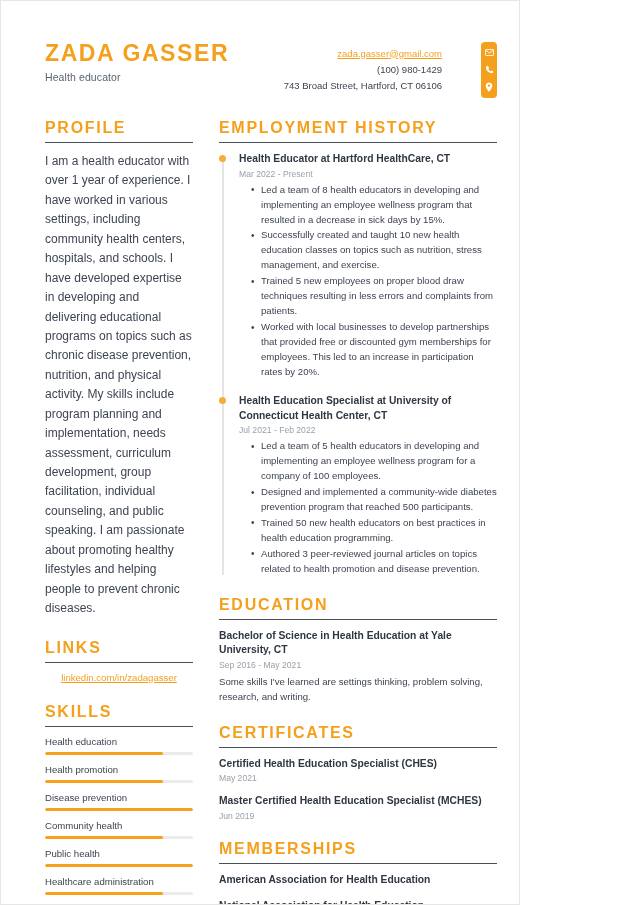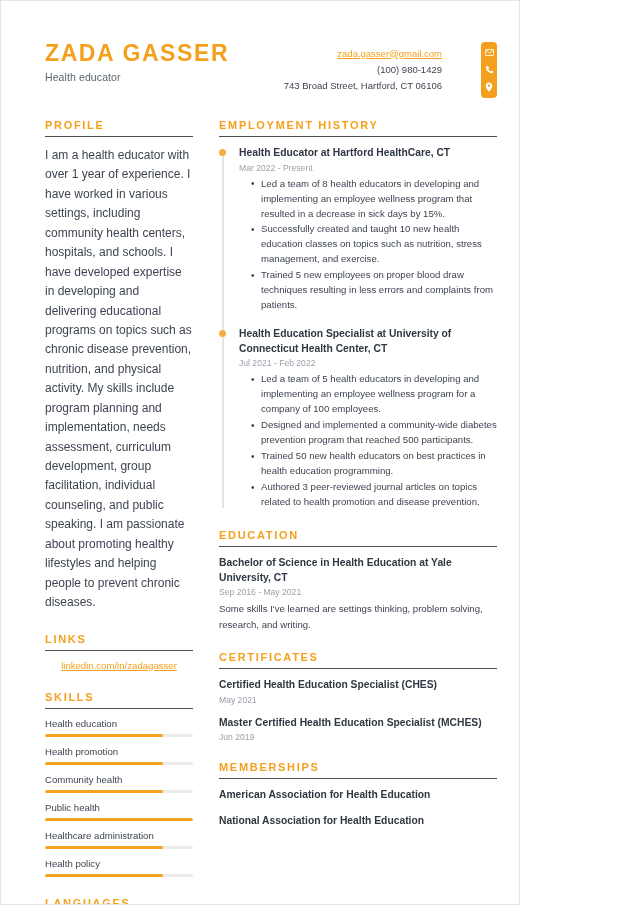--- a/index.html
+++ b/index.html
@@ -102,21 +102,21 @@
 
   .col-right {
     flex: 1;
     padding: 0 22px 0 0;
   }
 
   
   .sec { margin-bottom: 20px; }
 
   .sec-title {
-    font-size: 11px;
+    font-size: 16px;
     font-weight: bold;
     letter-spacing: 1.7px;
     color: #F5A01D;
     padding-bottom: 5px;
   }
 
   .sec-rule {
     height: 1px;
     background: #4a5058;
     margin-bottom: 9px;
@@ -306,20 +306,26 @@
                 <div class="bar-fill" style="width: 80%;"></div>
               </div>
             </div>
             <div class="bar-item">
               <div class="bar-label">Health promotion</div>
               <div class="bar-track">
                 <div class="bar-fill" style="width: 80%;"></div>
               </div>
             </div>
             <div class="bar-item">
+              <div class="bar-label">Disease prevention</div>
+              <div class="bar-track">
+                <div class="bar-fill" style="width: 100%;"></div>
+              </div>
+            </div>
+            <div class="bar-item">
               <div class="bar-label">Community health</div>
               <div class="bar-track">
                 <div class="bar-fill" style="width: 80%;"></div>
               </div>
             </div>
             <div class="bar-item">
               <div class="bar-label">Public health</div>
               <div class="bar-track">
                 <div class="bar-fill" style="width: 100%;"></div>
               </div>
@@ -367,20 +373,21 @@
         <div class="sec-rule"></div>
         <div class="timeline" id="employment-list">
             <div class="job">
               <span class="job-dot"></span>
               <div class="entry-title">Health Educator at Hartford HealthCare, CT</div>
               <div class="entry-date">Mar 2022 - Present</div>
               <ul class="bullets">
                 <li>Led a team of 8 health educators in developing and implementing an employee wellness program that resulted in a decrease in sick days by 15%.</li>
                 <li>Successfully created and taught 10 new health education classes on topics such as nutrition, stress management, and exercise.</li>
                 <li>Trained 5 new employees on proper blood draw techniques resulting in less errors and complaints from patients.</li>
+                <li>Worked with local businesses to develop partnerships that provided free or discounted gym memberships for employees. This led to an increase in participation rates by 20%.</li>
               </ul>
             </div>
             <div class="job">
               <span class="job-dot"></span>
               <div class="entry-title">Health Education Specialist at University of Connecticut Health Center, CT</div>
               <div class="entry-date">Jul 2021 - Feb 2022</div>
               <ul class="bullets">
                 <li>Led a team of 5 health educators in developing and implementing an employee wellness program for a company of 100 employees.</li>
                 <li>Designed and implemented a community-wide diabetes prevention program that reached 500 participants.</li>
                 <li>Trained 50 new health educators on best practices in health education programming.</li>

